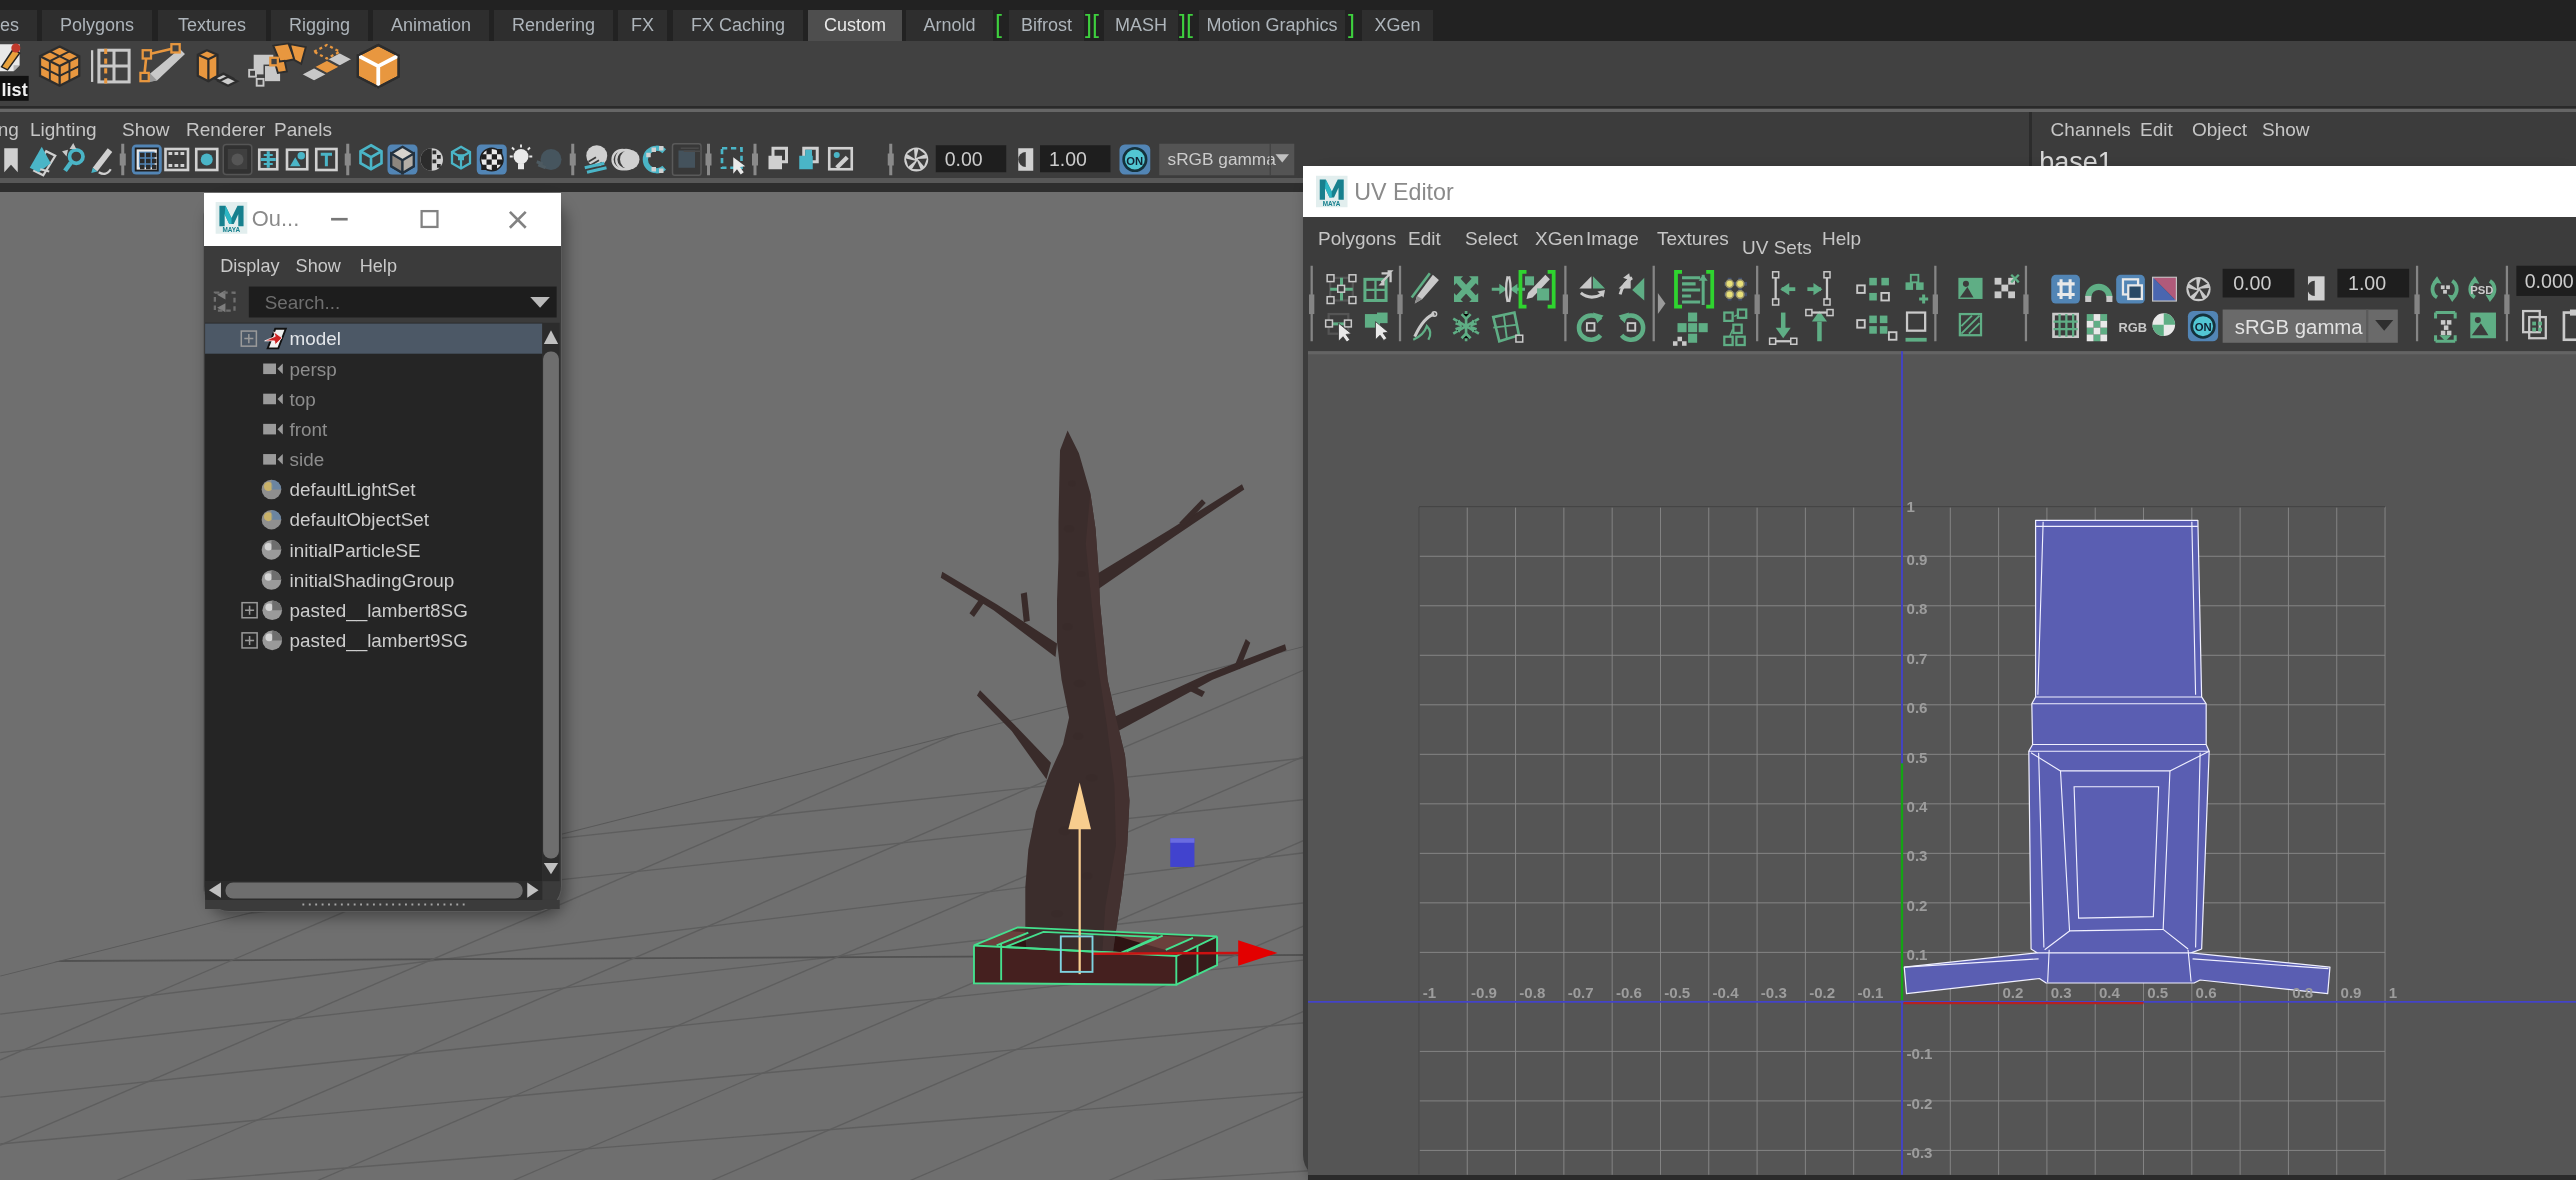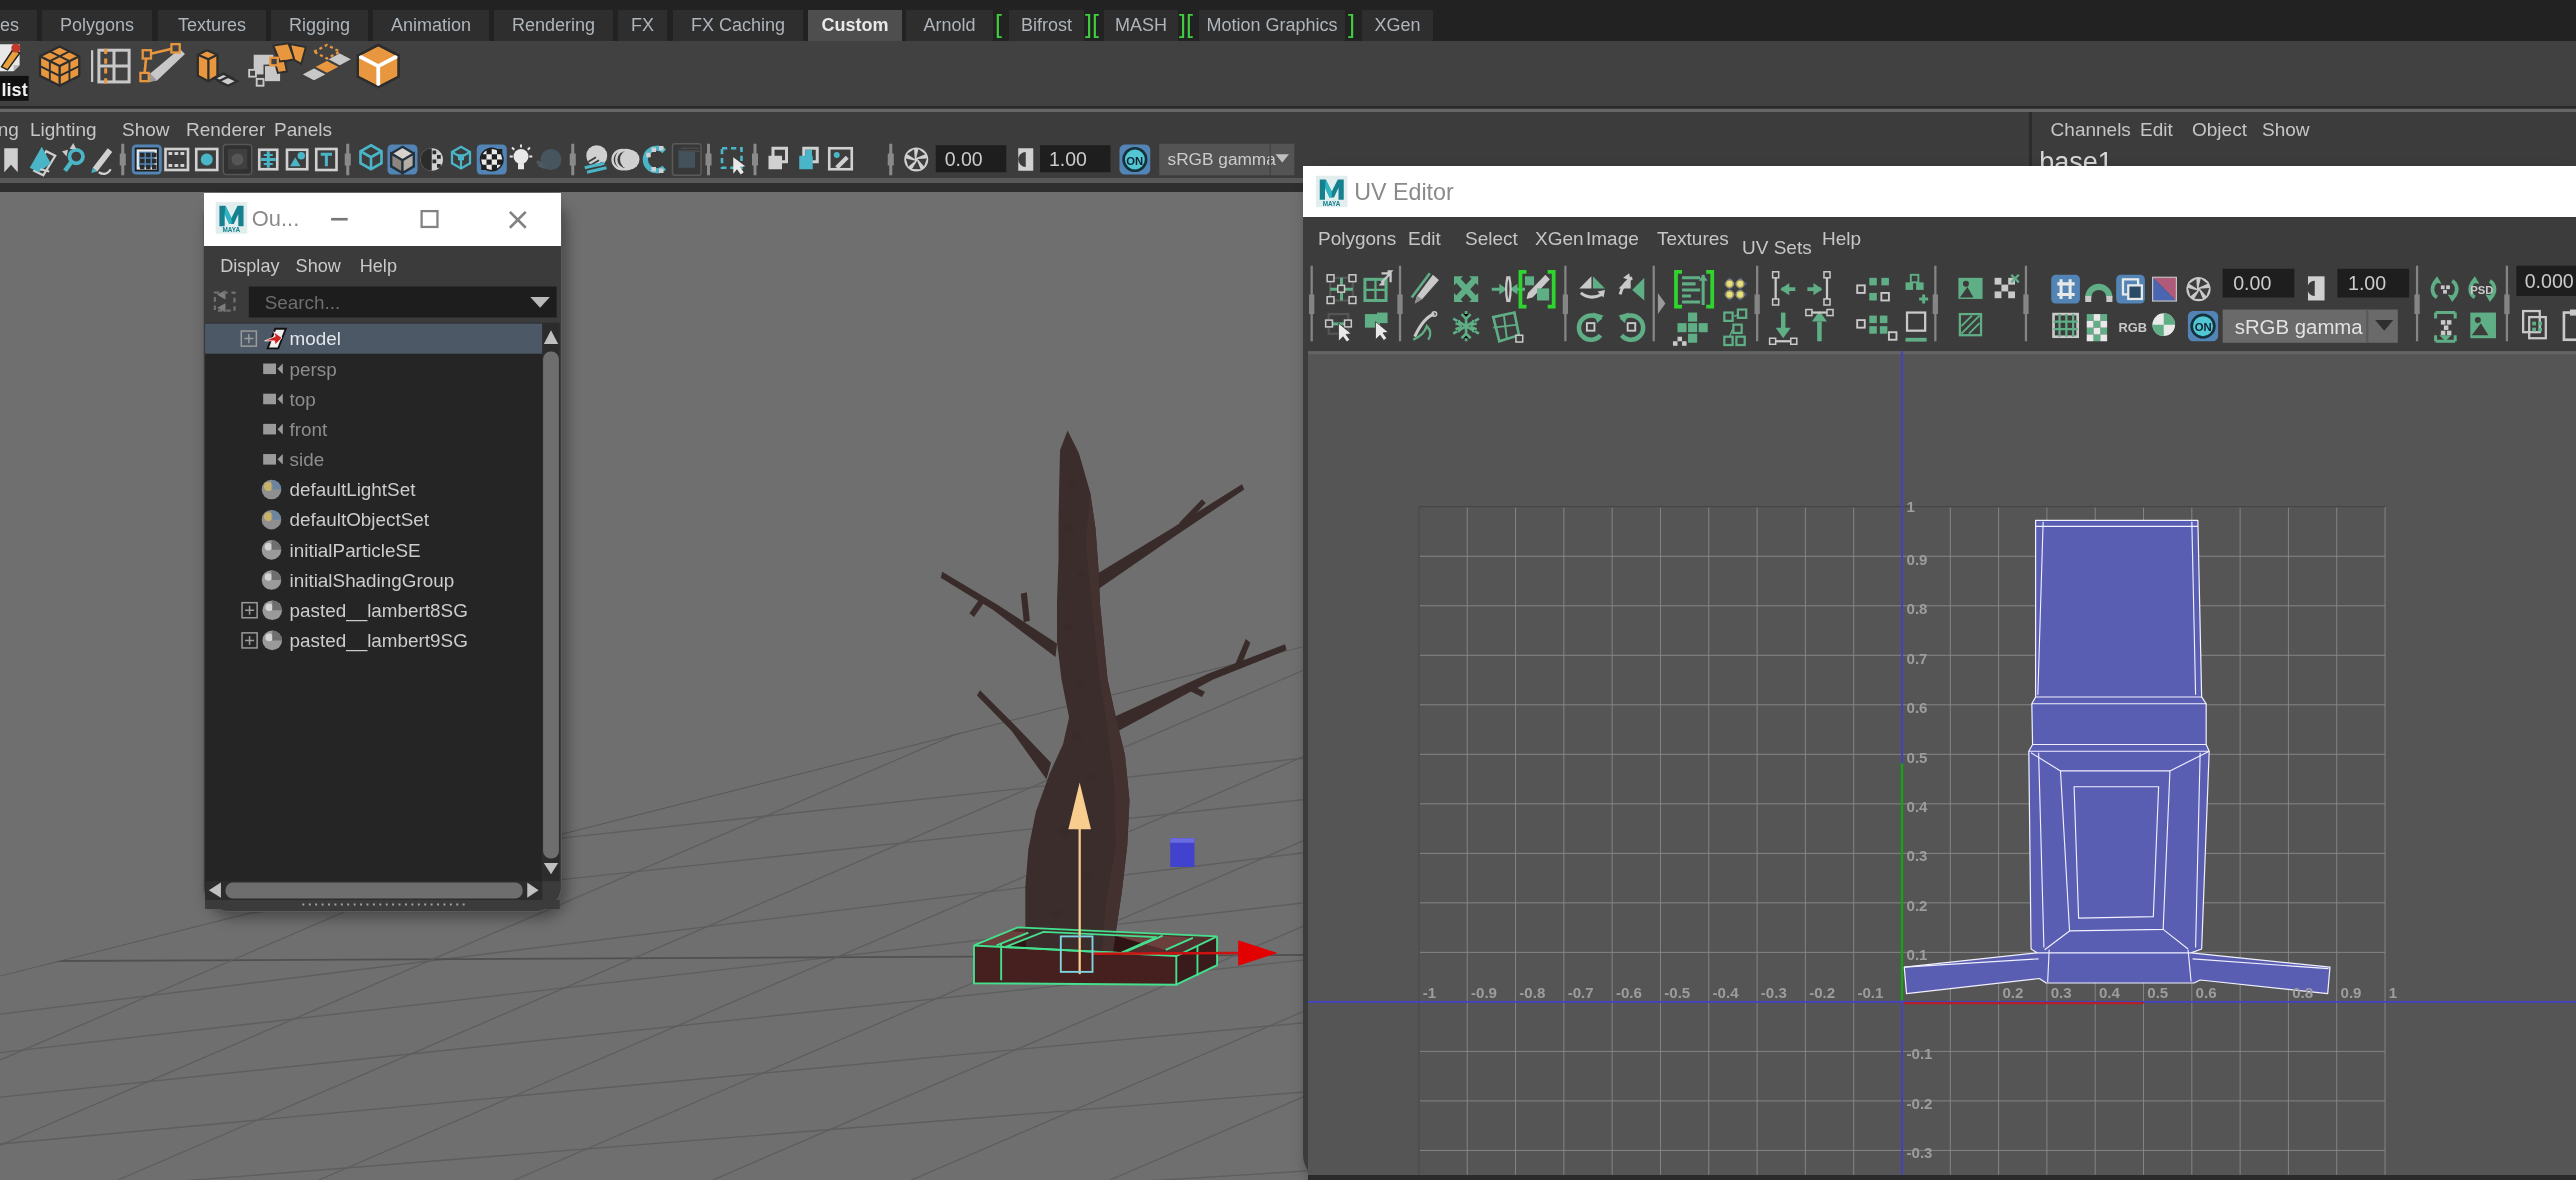--- a/index.html
+++ b/index.html
@@ -4,21 +4,21 @@
 <style>
 * { margin:0; padding:0; box-sizing:border-box; }
 html,body { width:2576px; height:1181px; overflow:hidden; background:#3c3c3c;
   font-family:"Liberation Sans", sans-serif; }
 #root { position:absolute; left:0; top:0; width:2576px; height:1181px; }
 
 
 #topbar { position:absolute; left:0; top:0; width:2576px; height:41px; background:#222222; }
 #topbar .tab { position:absolute; top:9.8px; height:31px; background:#2e2e2e; color:#aeb5bb;
   font-size:18px; text-align:center; line-height:31px; }
-#topbar .tab.active { background:#4e4e4e; color:#e9e9e9;font-weight:bold; }
+#topbar .tab.active { background:#4e4e4e; color:#e9e9e9; }
 #topbar .gbr { position:absolute; top:7.5px; height:35px; color:#3ecf3e; font-size:25px;
   line-height:33px; font-weight:normal; }
 
 
 #shelf { position:absolute; left:0; top:41px; width:2576px; height:66px; background:#414141; }
 #sepline1 { position:absolute; left:0; top:106px; width:2576px; height:2.3px; background:#2a2a2a; }
 #sepline2 { position:absolute; left:0; top:109px; width:2576px; height:3px; background:#666666; }
 
 
 #toolarea { position:absolute; left:0; top:112px; width:2576px; height:66px; background:#3c3c3c; }

